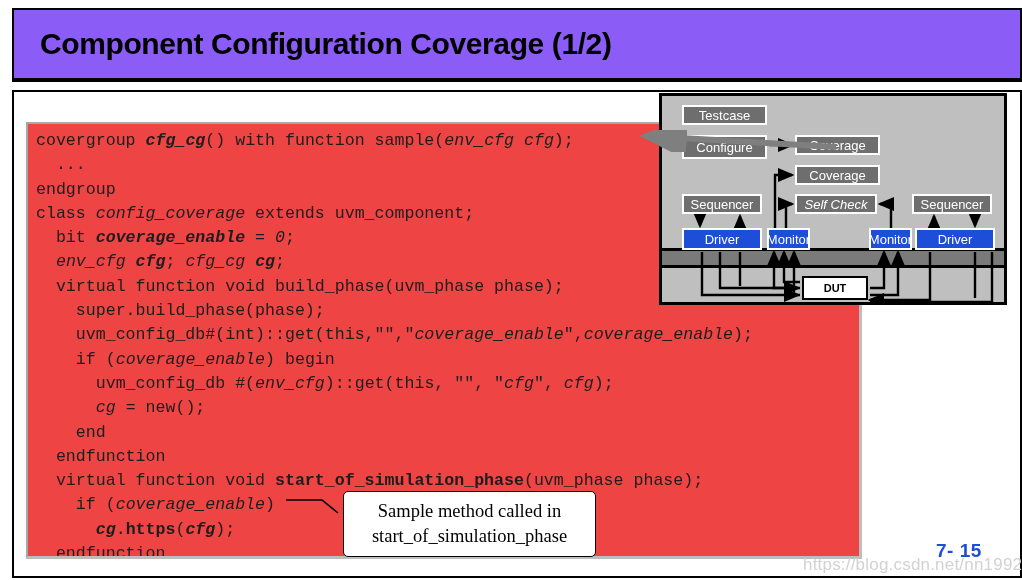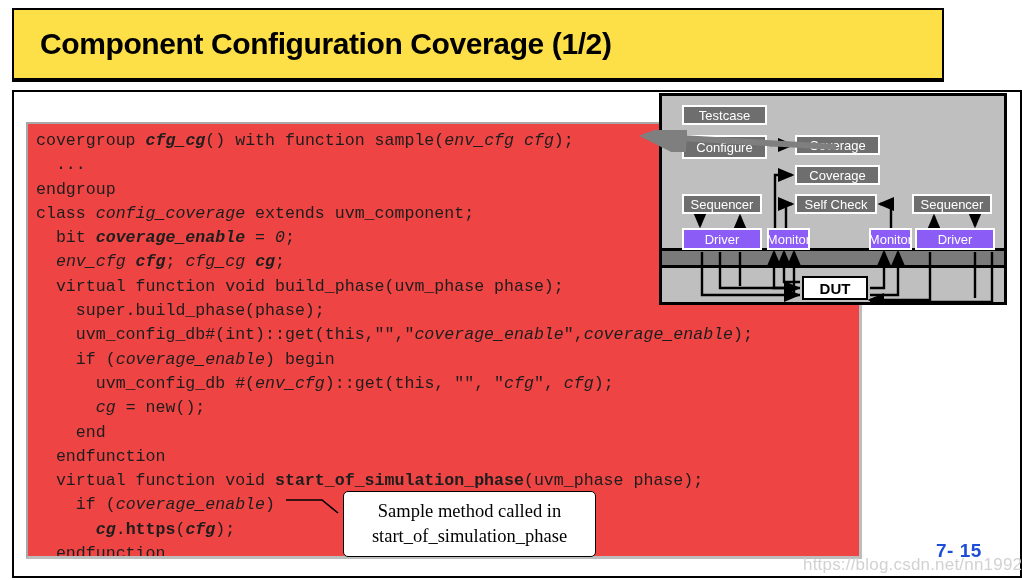--- a/index.html
+++ b/index.html
@@ -19,23 +19,23 @@
     left: 6px; top: 4px;
     width: 1008px; height: 570px;
     box-sizing: border-box;
     background: #ffffff;
   }
 
   
   #title-bar {
     position: absolute;
     left: 6px; top: 4px;
-    width: 932px; height: 74px;
-    box-sizing: border-box;
-    background: #fde047;
+    width: 1010px; height: 74px;
+    box-sizing: border-box;
+    background: #8b5cf6;
     border: 2px solid #000000;
     border-bottom: 4px solid #000000;
     display: flex;
     align-items: center;
   }
   #title-text {
     font-family: "Liberation Sans", sans-serif;
     font-size: 30px;
     font-weight: bold;
     color: #000000;
@@ -127,27 +127,27 @@
     font-family: "Liberation Sans", sans-serif;
     font-size: 13px;
     display: flex;
     align-items: center;
     justify-content: center;
     white-space: nowrap;
     overflow: hidden;
     z-index: 4;
   }
   .dbox.mid  { background: #6e6e6e; }
-  .dbox.dark { background: #8b5cf6; }
+  .dbox.dark { background: #1d4ed8; }
   .dbox.dut  {
     background: #ffffff;
     color: #000000;
     border: 2px solid #000000;
     font-weight: bold;
-    font-size: 15px;
+    font-size: 11px;
   }
   #bus-band {
     position: absolute;
     left: -3px; top: 152px;
     width: 354px; height: 14px;
     background: #7a7a7a;
     border-top: 3px solid #000000;
     border-bottom: 3px solid #000000;
     z-index: 2;
   }
@@ -275,21 +275,21 @@
         <line x1="313" y1="156" x2="313" y2="202"></line>
         <line x1="330" y1="156" x2="330" y2="206"></line>
         <line x1="330" y1="206" x2="208" y2="206"></line>
       </g>
     </svg>
   <div class="dbox mid" style="left: 20px; top: 9px; width: 85px; height: 20px;">Testcase</div>
       <div class="dbox mid" style="left: 20px; top: 39px; width: 85px; height: 24px;">Configure</div>
       <div class="dbox mid" style="left: 133px; top: 39px; width: 85px; height: 20px;">Coverage</div>
       <div class="dbox mid" style="left: 133px; top: 69px; width: 85px; height: 20px;">Coverage</div>
       <div class="dbox mid" style="left: 20px; top: 98px; width: 80px; height: 20px;">Sequencer</div>
-      <div class="dbox mid" style="left: 133px; top: 98px; width: 82px; height: 20px;">Self Check</div>
+      <div class="dbox mid" style="left: 133px; top: 98px; width: 82px; height: 20px; font-style: italic;">Self Check</div>
       <div class="dbox mid" style="left: 250px; top: 98px; width: 80px; height: 20px;">Sequencer</div>
       <div class="dbox dark" style="left: 20px; top: 132px; width: 80px; height: 22px;">Driver</div>
       <div class="dbox dark" style="left: 105px; top: 132px; width: 43px; height: 22px;">Monitor</div>
       <div class="dbox dark" style="left: 207px; top: 132px; width: 43px; height: 22px;">Monitor</div>
       <div class="dbox dark" style="left: 253px; top: 132px; width: 80px; height: 22px;">Driver</div>
       <div class="dbox dut" style="left: 140px; top: 180px; width: 66px; height: 24px;">DUT</div>
     </div>
 
   <svg id="gray-arrow" viewBox="0 0 206 22">
     <defs>

